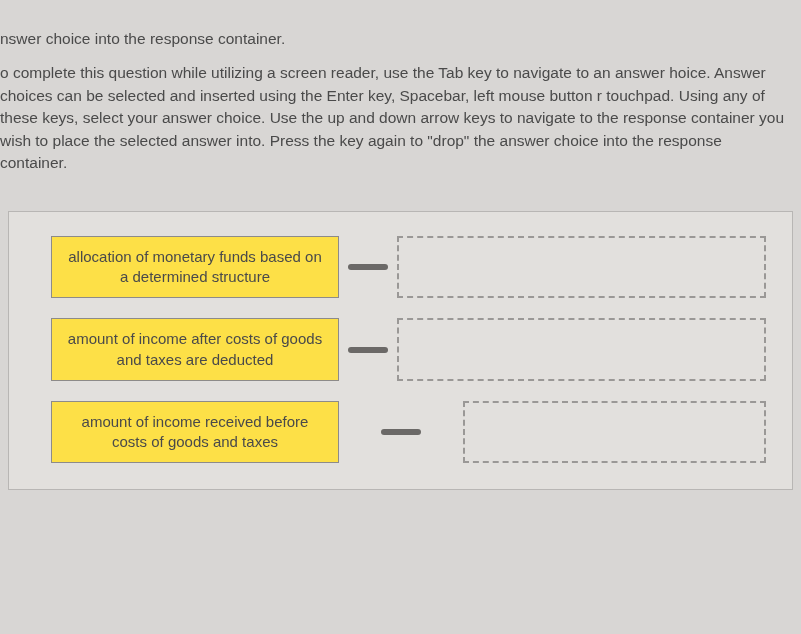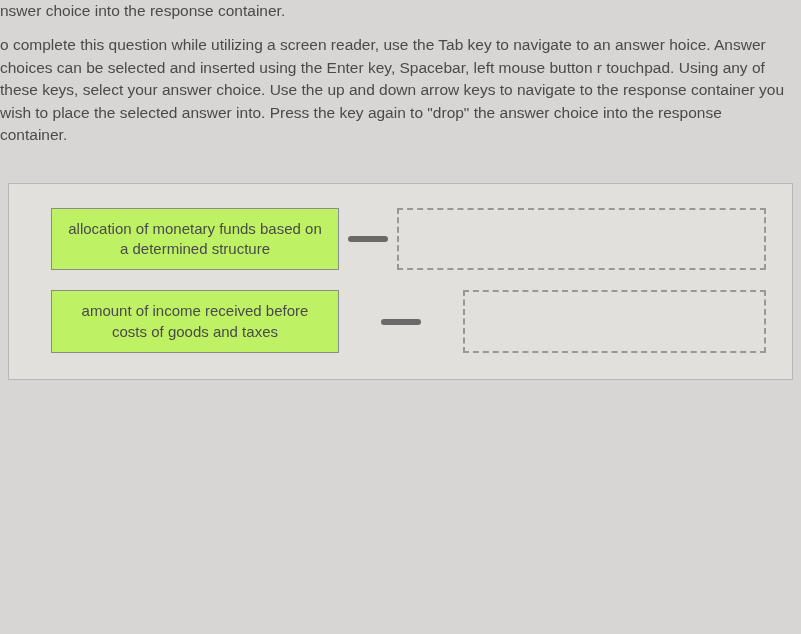--- a/index.html
+++ b/index.html
@@ -8,20 +8,21 @@
     padding: 0;
     font-family: Arial, Helvetica, sans-serif;
     background: #d8d6d4;
     color: #3a3a3a;
     width: 801px;
     height: 634px;
     overflow: hidden;
   }
   .page {
     padding: 0 0 0 0;
+    margin-top: 28px;
   }
   .instructions {
     padding: 0 12px 16px 0;
     color: #4a4a4a;
     font-size: 15.5px;
     line-height: 1.45;
   }
   .instructions p {
     margin: 0 0 12px 0;
   }
@@ -32,21 +33,21 @@
     padding: 24px 20px 18px 42px;
   }
   .row {
     display: flex;
     align-items: center;
     margin-bottom: 20px;
   }
   .definition-box {
     width: 288px;
     border: 1.5px solid #8d8b89;
-    background: #bef264;
+    background: #fde047;
     padding: 10px 14px;
     text-align: center;
     color: #4a4a4a;
     font-size: 15px;
     line-height: 1.35;
     flex-shrink: 0;
   }
   .connector {
     width: 58px;
     display: flex;
@@ -85,20 +86,27 @@
   <div class="work-area">
 
     <div class="row">
       <div class="definition-box">allocation of monetary funds based on a determined structure</div>
       <div class="connector">
           <div class="connector-line"></div>
         </div>
       <div class="drop-target"></div>
     </div>
 
+    <div class="row">
+      <div class="definition-box">amount of income after costs of goods and taxes are deducted</div>
+      <div class="connector">
+          <div class="connector-line"></div>
+        </div>
+      <div class="drop-target"></div>
+    </div>
 
 
     <div class="row" style="margin-bottom:8px;gap:33px;">
       <div class="definition-box">amount of income received before costs of goods and taxes</div>
       <div class="connector">
           <div class="connector-line"></div>
         </div>
       <div class="drop-target"></div>
     </div>
 

